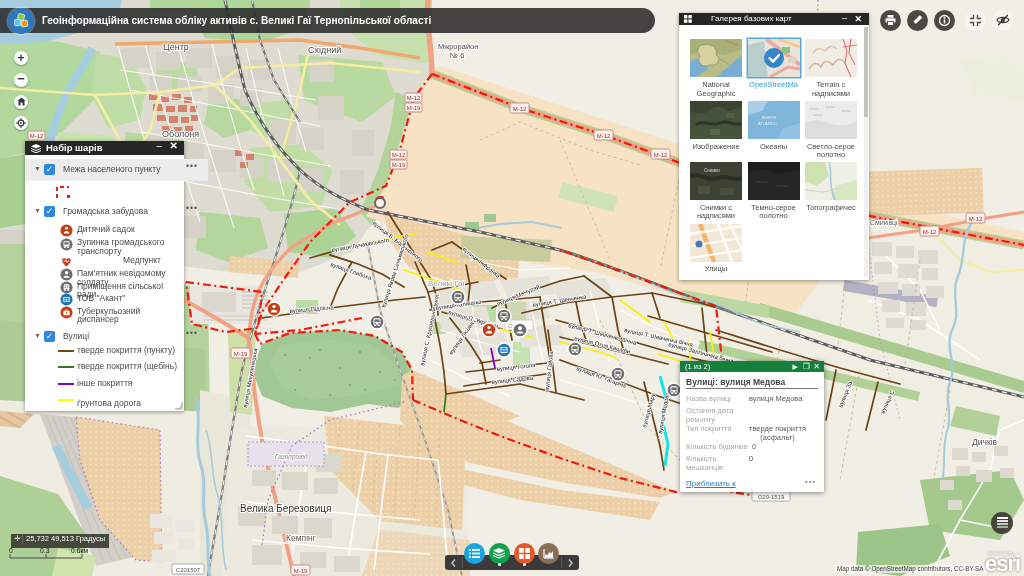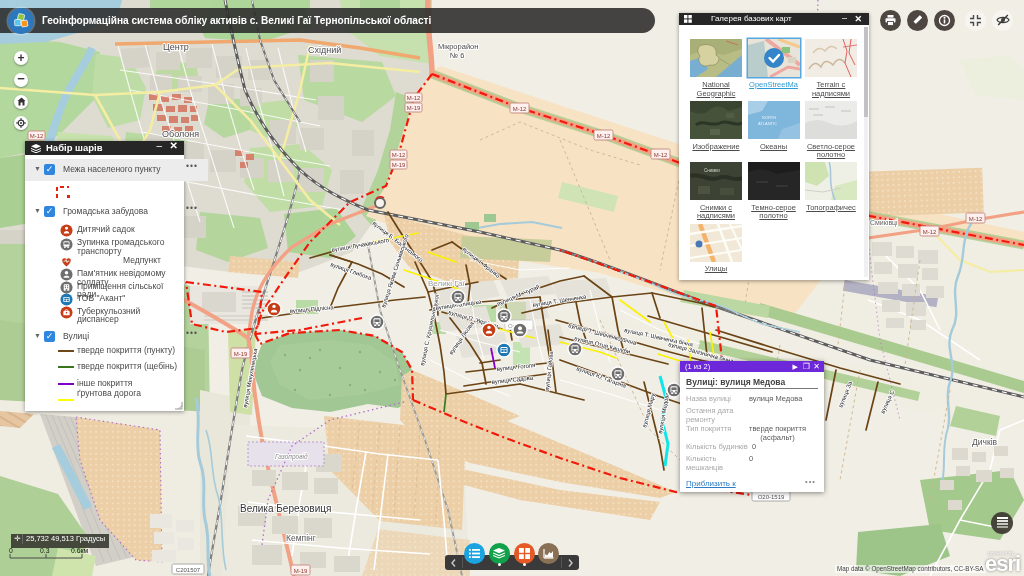--- a/index.html
+++ b/index.html
@@ -699,21 +699,21 @@
         </svg>
     <div class="abs" style="left:32px;top:0;height:12px;line-height:12px;color:#fff;font-size:8px;">Галерея базових карт</div>
     <div class="abs" style="right:22px;top:0;height:12px;line-height:10px;color:#fff;font-size:9px;">–</div>
     <div class="abs" style="right:7px;top:0;height:12px;line-height:12px;color:#fff;font-size:9px;font-weight:bold;">✕</div>
   </div>
   <div class="abs" style="right:1px;top:14px;width:4px;height:250px;background:#f0f0f0;">
         <div class="abs" style="left:0;top:0;width:4px;height:90px;background:#c2c2c2;"></div>
       </div>
   <style>
     .tile{position:absolute;width:52px;height:38px;overflow:hidden;}
-    .tlab{position:absolute;width:56px;text-align:center;font-size:7.5px;line-height:8.5px;color:#4c4c4c;text-decoration:underline;}
+    .tlab{position:absolute;width:56px;text-align:center;font-size:7.5px;line-height:8.5px;color:#4c4c4c;}
   </style>
 
   <div class="tile" style="left:11px;top:26px;">
     <svg width="52" height="38">
           <rect width="52" height="38" fill="#b8bc85"></rect>
           <path d="M0,0 L52,0 52,10 34,16 12,12 0,16 Z" fill="#a9b077"></path>
           <path d="M26,38 L52,16 52,38 Z" fill="#78aed2"></path>
           <path d="M0,22 L12,18 18,30 6,38 0,38 Z" fill="#78aed2"></path>
           <path d="M12,6 C20,4 28,8 26,16 C32,18 28,28 20,26 C12,30 6,22 10,17 C6,12 8,7 12,6Z" fill="#d6d2a0" stroke="#8a8a60" stroke-width="0.7"></path>
           <path d="M30,20 L40,26" stroke="#9a9a70" stroke-width="0.8"></path>
@@ -912,29 +912,29 @@
     <span class="abs" style="right:10px;top:3px;color:#555;letter-spacing:1px;">•••</span>
   </div>
   <div id="leglines">
     <div class="abs" style="left:33px;top:209px;width:16px;height:2px;background:#6e4a1a;"></div>
     <span class="abs" style="left:52px;top:205px;">тверде покриття (пункту)</span>
     <div class="abs" style="left:33px;top:225px;width:16px;height:2px;background:#37761d;"></div>
     <span class="abs" style="left:52px;top:221px;">тверде покриття (щебінь)</span>
     <div class="abs" style="left:33px;top:242px;width:16px;height:2px;background:#7d00c8;"></div>
     <span class="abs" style="left:52px;top:238px;">інше покриття</span>
     <div class="abs" style="left:33px;top:258px;width:16px;height:2px;background:#ffff00;"></div>
-    <span class="abs" style="left:52px;top:248px;text-align:center;">ґрунтова дорога</span>
+    <span class="abs" style="left:52px;top:258px;text-align:center;">ґрунтова дорога</span>
   </div>
   <svg class="abs" style="right:1px;bottom:1px;" width="8" height="8" viewBox="0 0 8 8">
         <path d="M7,0 L7,7 0,7 M7,3.5 L3.5,7" stroke="#999" stroke-width="1" fill="none"></path>
       </svg>
 </div>
 
 <div class="abs" style="left:680px;top:361px;width:144px;height:131px;background:#fff;box-shadow:0 1px 5px rgba(0,0,0,0.45);font-size:7.5px;">
-  <div class="abs" style="left:0;top:0;width:100%;height:11px;background:#6d28d9;color:#fff;">
+  <div class="abs" style="left:0;top:0;width:100%;height:11px;background:#15803d;color:#fff;">
     <span class="abs" style="left:5px;top:1px;font-size:7.5px;">(1 из 2)</span>
     <span class="abs" style="right:26px;top:1.5px;font-size:7px;">▶</span>
     <span class="abs" style="right:14px;top:0.5px;font-size:8px;">❐</span>
     <span class="abs" style="right:4px;top:0.5px;font-size:8px;">✕</span>
   </div>
   <div class="abs" style="left:6px;top:16px;font-size:8.5px;font-weight:bold;color:#444;">Вулиці: вулиця Медова</div>
   <div class="abs" style="left:6px;top:27px;width:132px;height:1px;background:#777;"></div>
   <div class="abs" style="left:6px;top:33px;color:#a9a9a9;">Назва вулиці</div>
       <div class="abs" style="left:69px;top:33px;color:#5b5b5b;">вулиця Медова</div>
   <div class="abs" style="left:6px;top:45px;color:#a9a9a9;">Остання дата<br>ремонту</div>

